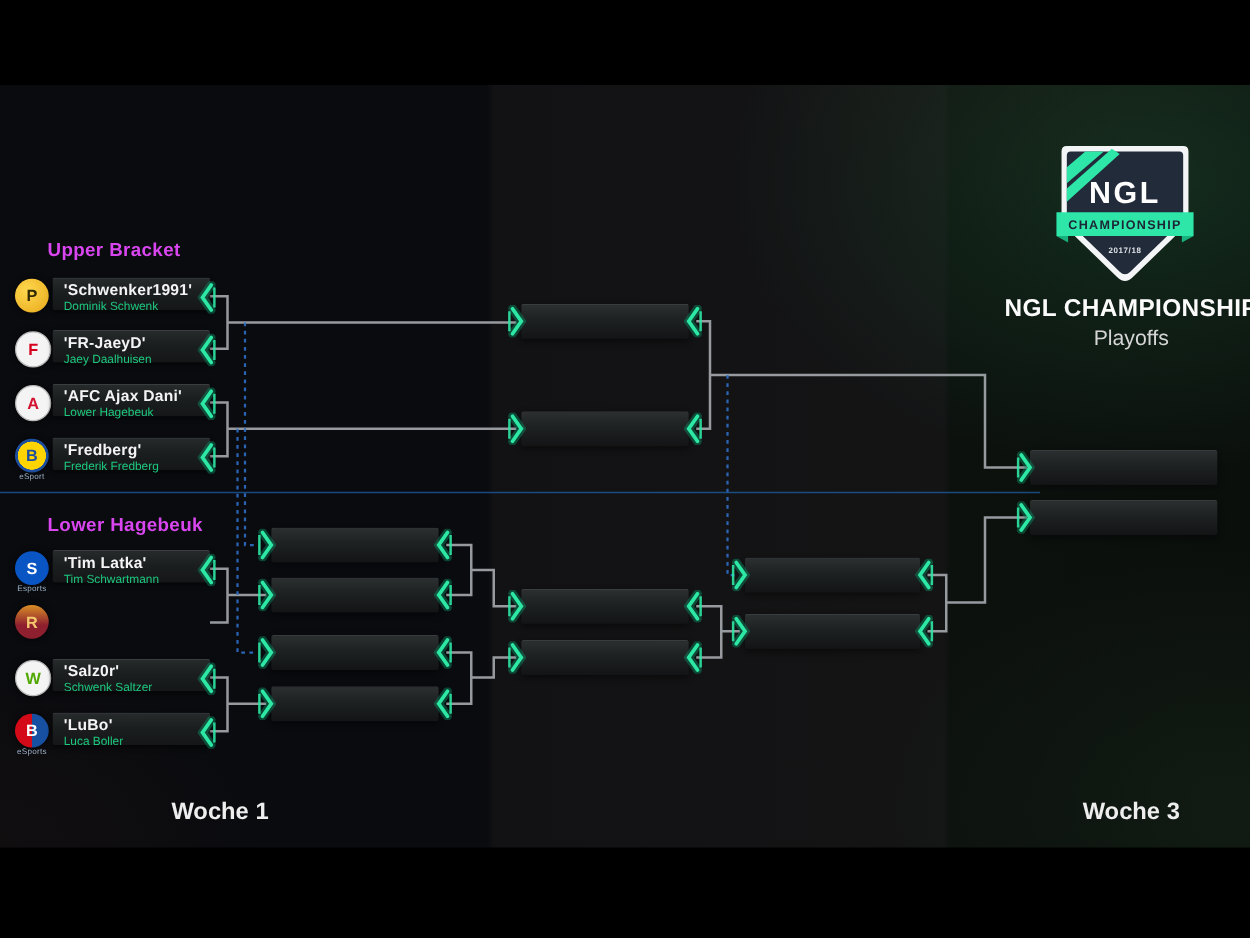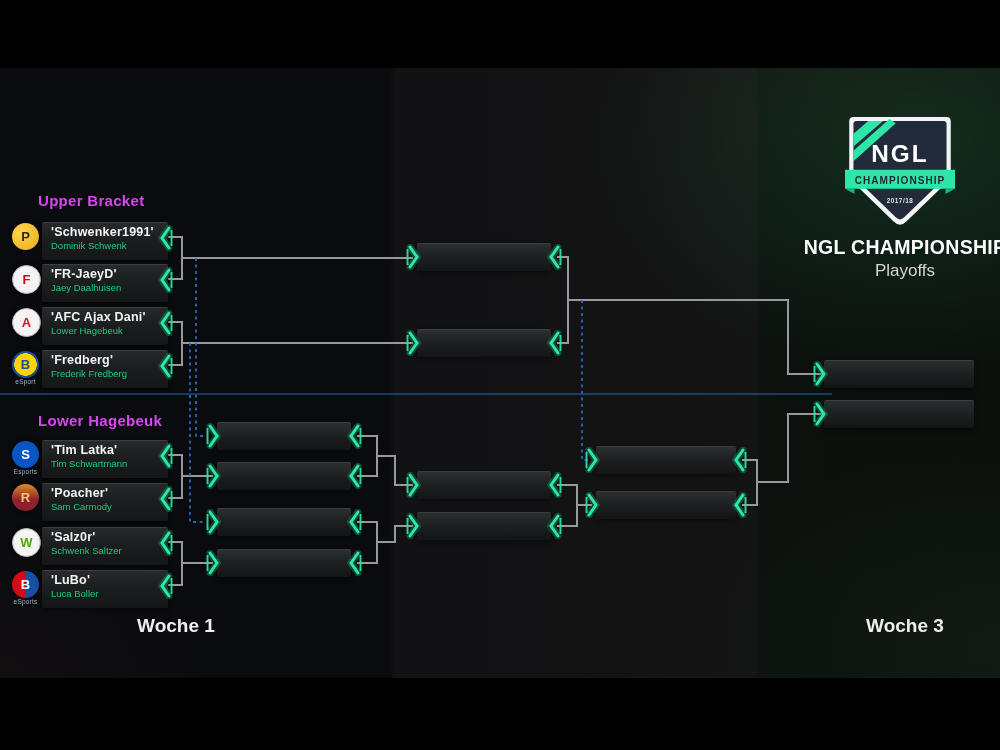--- a/index.html
+++ b/index.html
@@ -11,30 +11,30 @@
         radial-gradient(420px 300px at 100% 95%, rgba(40,70,45,.22), rgba(0,0,0,0) 70%),
         radial-gradient(320px 200px at 84% 0%, rgba(60,30,22,.14), rgba(0,0,0,0) 70%),
         radial-gradient(300px 220px at 0% 100%, rgba(80,40,25,.10), rgba(0,0,0,0) 70%),
         linear-gradient(90deg,#0a0b0f 0%,#0a0b0f 39%,#121214 39.5%,#141415 75.5%,#0c110e 76%,#0b0f0c 100%);}
   svg.lines{position:absolute;left:0;top:0;}
   .gray{stroke:#9ea2a6;stroke-width:2;fill:none;opacity:.95;}
   .dash{stroke:#2f6ec5;stroke-width:1.8;fill:none;stroke-dasharray:3 3.5;opacity:.9;}
   .divider{stroke:#1f5fa8;stroke-width:1.3;fill:none;opacity:.75;}
 
   .bracket-label{position:absolute;left:38px;font-size:15px;font-weight:bold;color:#d946ef;letter-spacing:.3px;}
-  .week{position:absolute;top:615px;width:200px;text-align:center;font-size:19px;font-weight:bold;color:#eeeeee;}
+  .week{position:absolute;top:639px;width:200px;text-align:center;font-size:19px;font-weight:bold;color:#eeeeee;}
 
   
   .player{position:absolute;left:8px;width:160px;height:30px;}
   .logo{position:absolute;left:4px;top:1px;width:27px;height:27px;border-radius:50%;
         display:flex;align-items:center;justify-content:center;
         font-size:13px;font-weight:bold;box-shadow:0 0 5px rgba(0,0,0,.7);}
   .logo-sub{position:absolute;left:0;top:28px;width:35px;text-align:center;
         font-size:6.5px;color:#9db1c6;letter-spacing:.2px;}
-  .pcard{position:absolute;left:34px;top:0;right:0;height:38px;border-radius:2px;
+  .pcard{position:absolute;left:34px;top:0;right:0;height:26px;border-radius:2px;
         background:linear-gradient(180deg,#272a2b 0%,#1b1e1f 45%,#141617 100%);
         border-top:1px solid #3a3e40;box-sizing:border-box;
         box-shadow:0 2px 4px rgba(0,0,0,.5);padding:2px 0 0 9px;}
   .gamertag{font-size:12.5px;font-weight:bold;color:#f4f4f4;white-space:nowrap;letter-spacing:.2px;}
   .realname{font-size:9.5px;color:#1dc97f;margin-top:1px;white-space:nowrap;}
   .pcard .ar{position:absolute;right:-6px;top:2px;}
 
   
   .slot{position:absolute;height:28px;display:flex;align-items:center;}
   .slot .bar{flex:1;height:28px;margin:0 -4px;border-radius:2px;
@@ -171,27 +171,20 @@
       <div class="gamertag">'Tim Latka'</div>
       <div class="realname">Tim Schwartmann</div>
       <svg class="ar" viewBox="0 0 16 26">
           <use href="#chevL"></use>
         </svg>
     </div>
   </div>
   <div class="player" style="top:483px">
     <div class="logo" data-club="roma">R</div>
     <div class="logo-sub"></div>
-    <div class="pcard">
-      <div class="gamertag">'Poacher'</div>
-      <div class="realname">Sam Carmody</div>
-      <svg class="ar" viewBox="0 0 16 26">
-          <use href="#chevL"></use>
-        </svg>
-    </div>
   </div>
   <div class="player" style="top:527px">
     <div class="logo" data-club="wolfsburg">W</div>
     <div class="logo-sub"></div>
     <div class="pcard">
       <div class="gamertag">'Salz0r'</div>
       <div class="realname">Schwenk Saltzer</div>
       <svg class="ar" viewBox="0 0 16 26">
           <use href="#chevL"></use>
         </svg>

